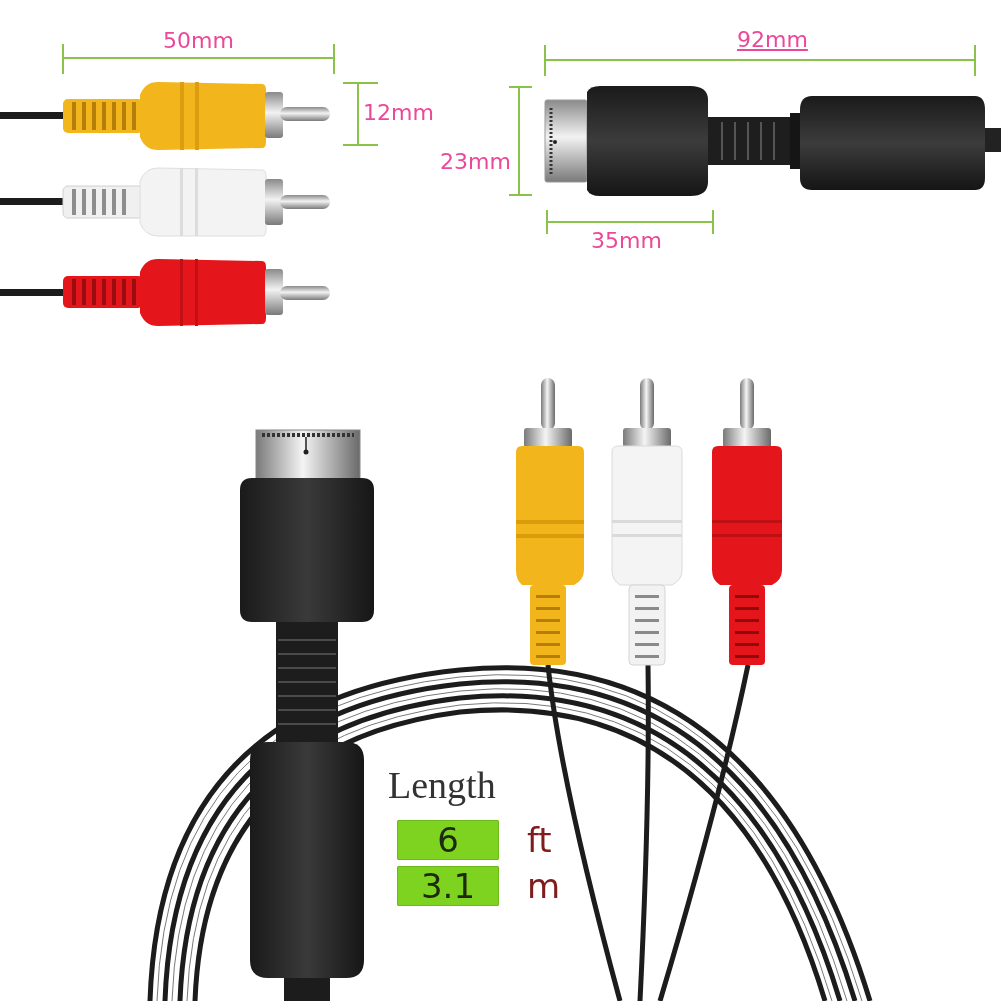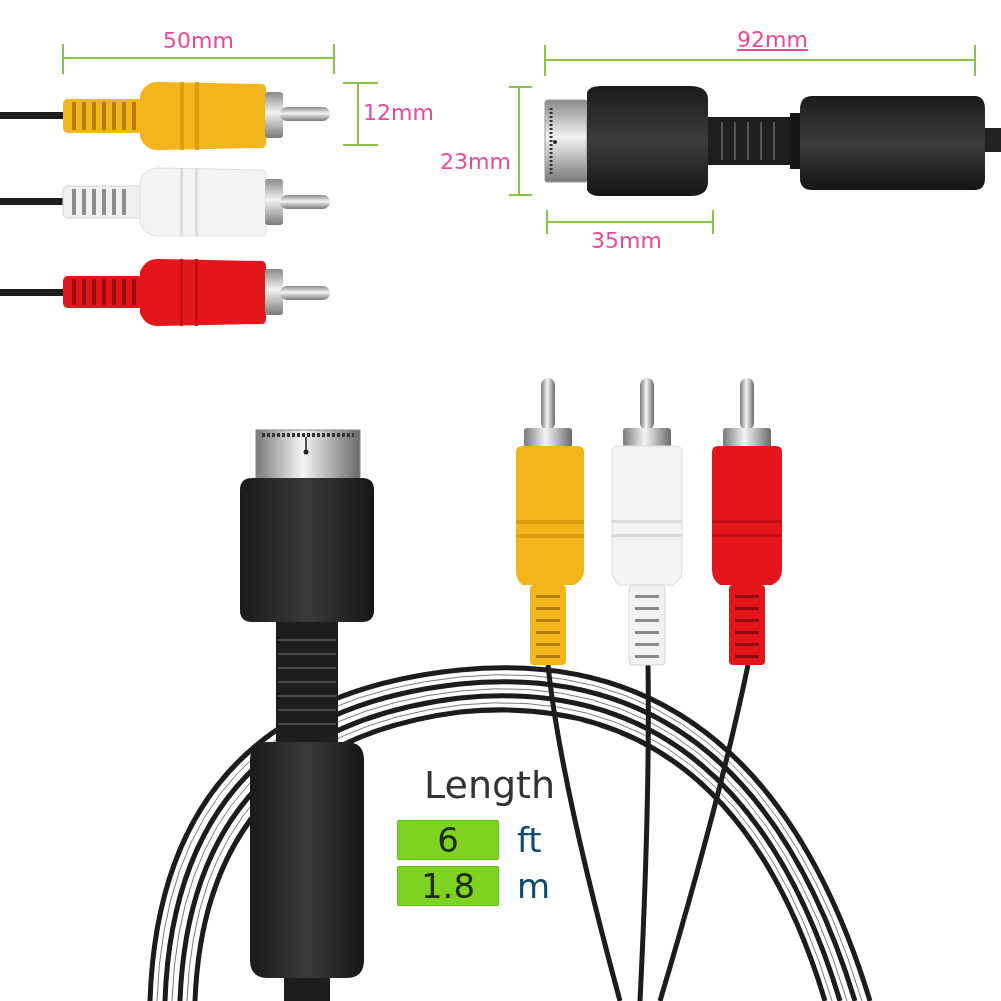--- a/index.html
+++ b/index.html
@@ -1,25 +1,25 @@
 <!DOCTYPE html>
 <html><head>
 <meta charset="utf-8">
 <style>
   html, body { margin:0; padding:0; background:#ffffff; }
   body { width:1001px; height:1001px; position:relative; overflow:hidden;
          font-family:"DejaVu Sans", "Liberation Sans", sans-serif; color:#222; }
   .dim-label { position:absolute; font-size:22px; color:#ec4899; white-space:nowrap; }
   svg { position:absolute; left:0; top:0; }
-  .length-title { position:absolute; left:424px; top:763px; font-size:38px; color:#333; }
+  .length-title { position:absolute; left:388px; top:763px; font-size:38px; color:#333;font-family:Liberation Serif, serif; }
   .len-row { position:absolute; left:397px; display:flex; align-items:center; }
   .len-box { width:102px; height:40px; background:#7ed321; border-radius:2px;
              display:flex; align-items:center; justify-content:center;
              font-size:34px; color:#1d2a10; box-shadow: inset 0 0 0 1px #6cb81a; }
-  .len-unit { margin-left:18px; font-size:34px; color:#0c4a6e; }
+  .len-unit { margin-left:28px; font-size:34px; color:#7f1d1d; }
 </style>
 </head>
 <body>
 
 <svg width="1001" height="1001" viewBox="0 0 1001 1001">
   <defs>
     <linearGradient id="metal" x1="0" y1="0" x2="0" y2="1">
       <stop offset="0" stop-color="#8a8a8a"></stop>
       <stop offset="0.45" stop-color="#f2f2f2"></stop>
       <stop offset="1" stop-color="#7a7a7a"></stop>
@@ -232,15 +232,15 @@
 <div class="dim-label" style="left:737px; top:27px;text-decoration:underline;">92mm</div>
 <div class="dim-label" style="left:440px; top:149px;">23mm</div>
 <div class="dim-label" style="left:591px; top:228px;">35mm</div>
 
 <div class="length-title">Length</div>
 <div class="len-row" style="top:820px;">
   <div class="len-box">6</div>
   <div class="len-unit">ft</div>
 </div>
 <div class="len-row" style="top:866px;">
-  <div class="len-box">1.8</div>
+  <div class="len-box">3.1</div>
   <div class="len-unit">m</div>
 </div>
 
 </body></html>

